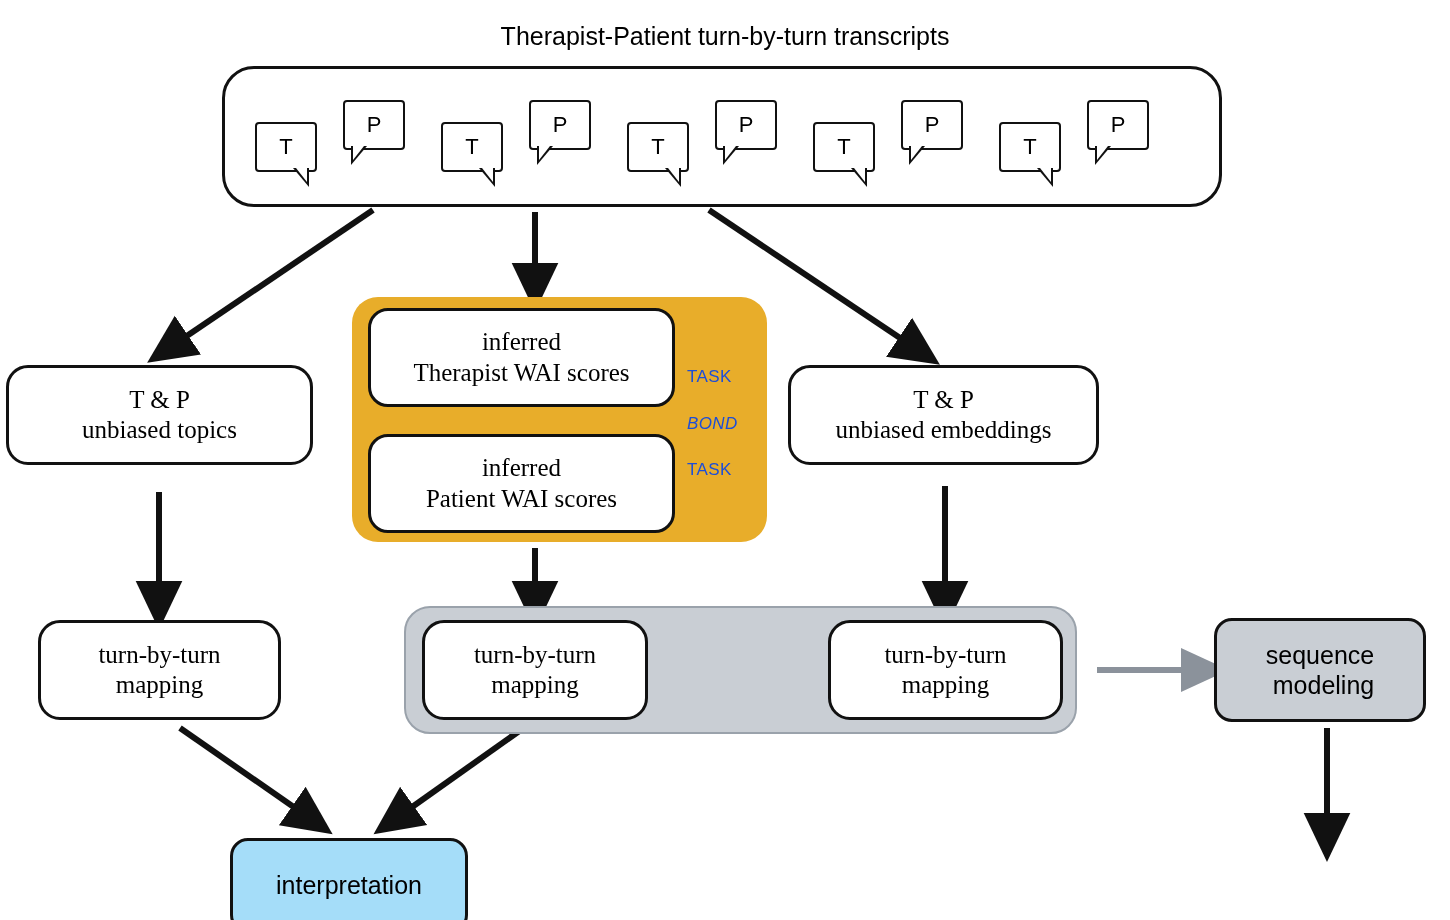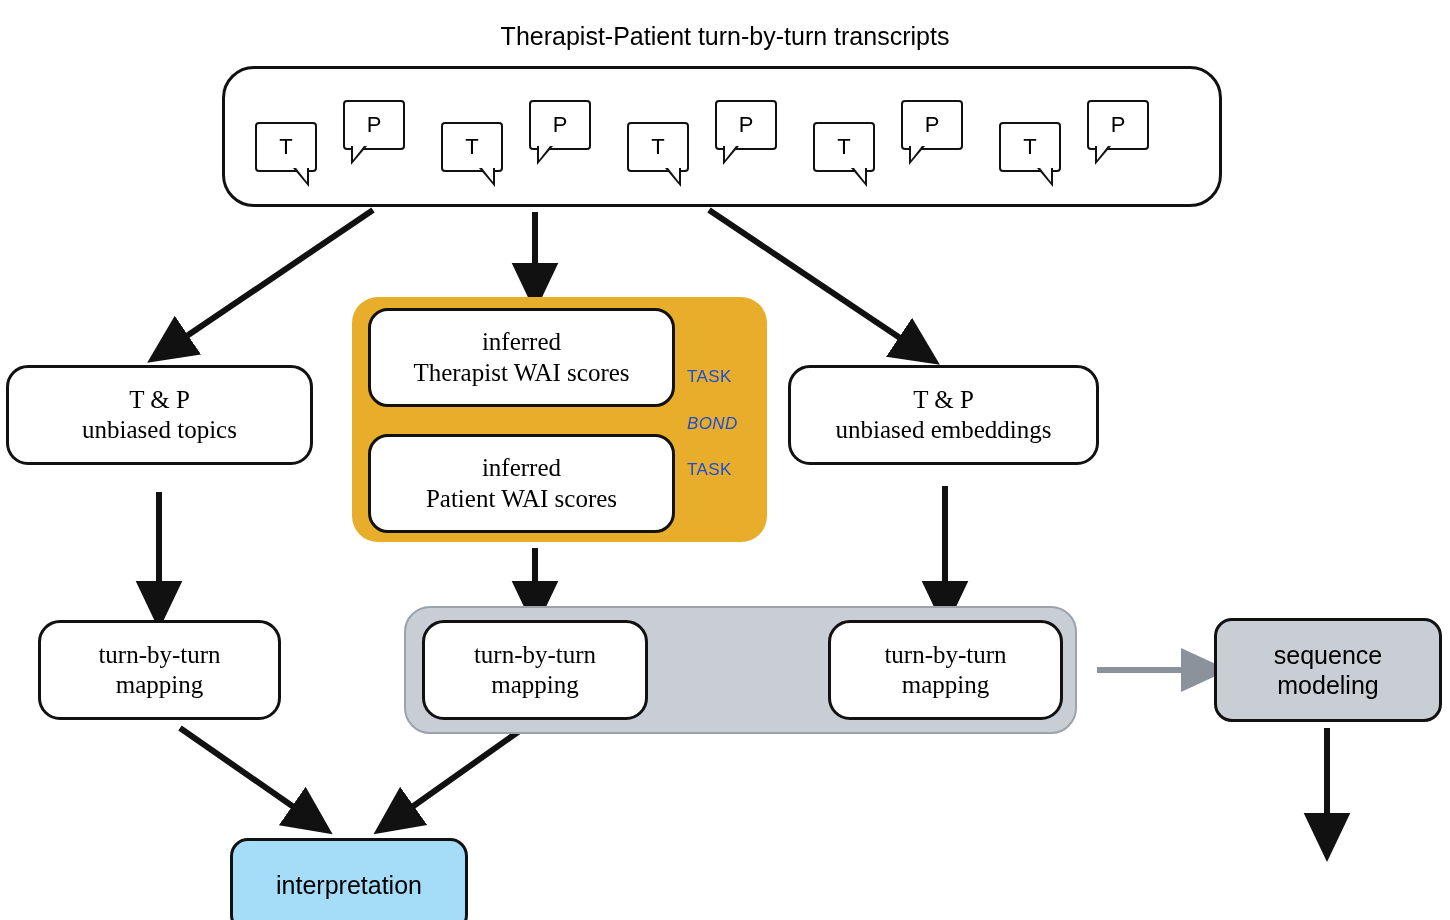--- a/index.html
+++ b/index.html
@@ -179,21 +179,21 @@
     top: 586px;
     width: 673px;
     height: 128px;
     background: #c9ced4;
     border: 2px solid #9aa2ab;
     border-radius: 26px;
   }
   #map-mid   { left: 422px; top: 600px; width: 226px; height: 100px; }
   #map-right { left: 828px; top: 600px; width: 235px; height: 100px; }
 
-  #sequence-box { left: 1214px; top: 598px; width: 228px; height: 104px; }
+  #sequence-box { left: 1214px; top: 598px; width: 212px; height: 104px; text-align: right; }
   #interpretation-box { left: 230px; top: 818px; width: 238px; height: 95px; }
   #diagnosis-box { left: 1211px; top: 818px; width: 230px; height: 95px; }
 </style>
 </head>
 <body>
 
 <div id="canvas">
 
   <div id="page-title">Therapist-Patient turn-by-turn transcripts</div>
 

